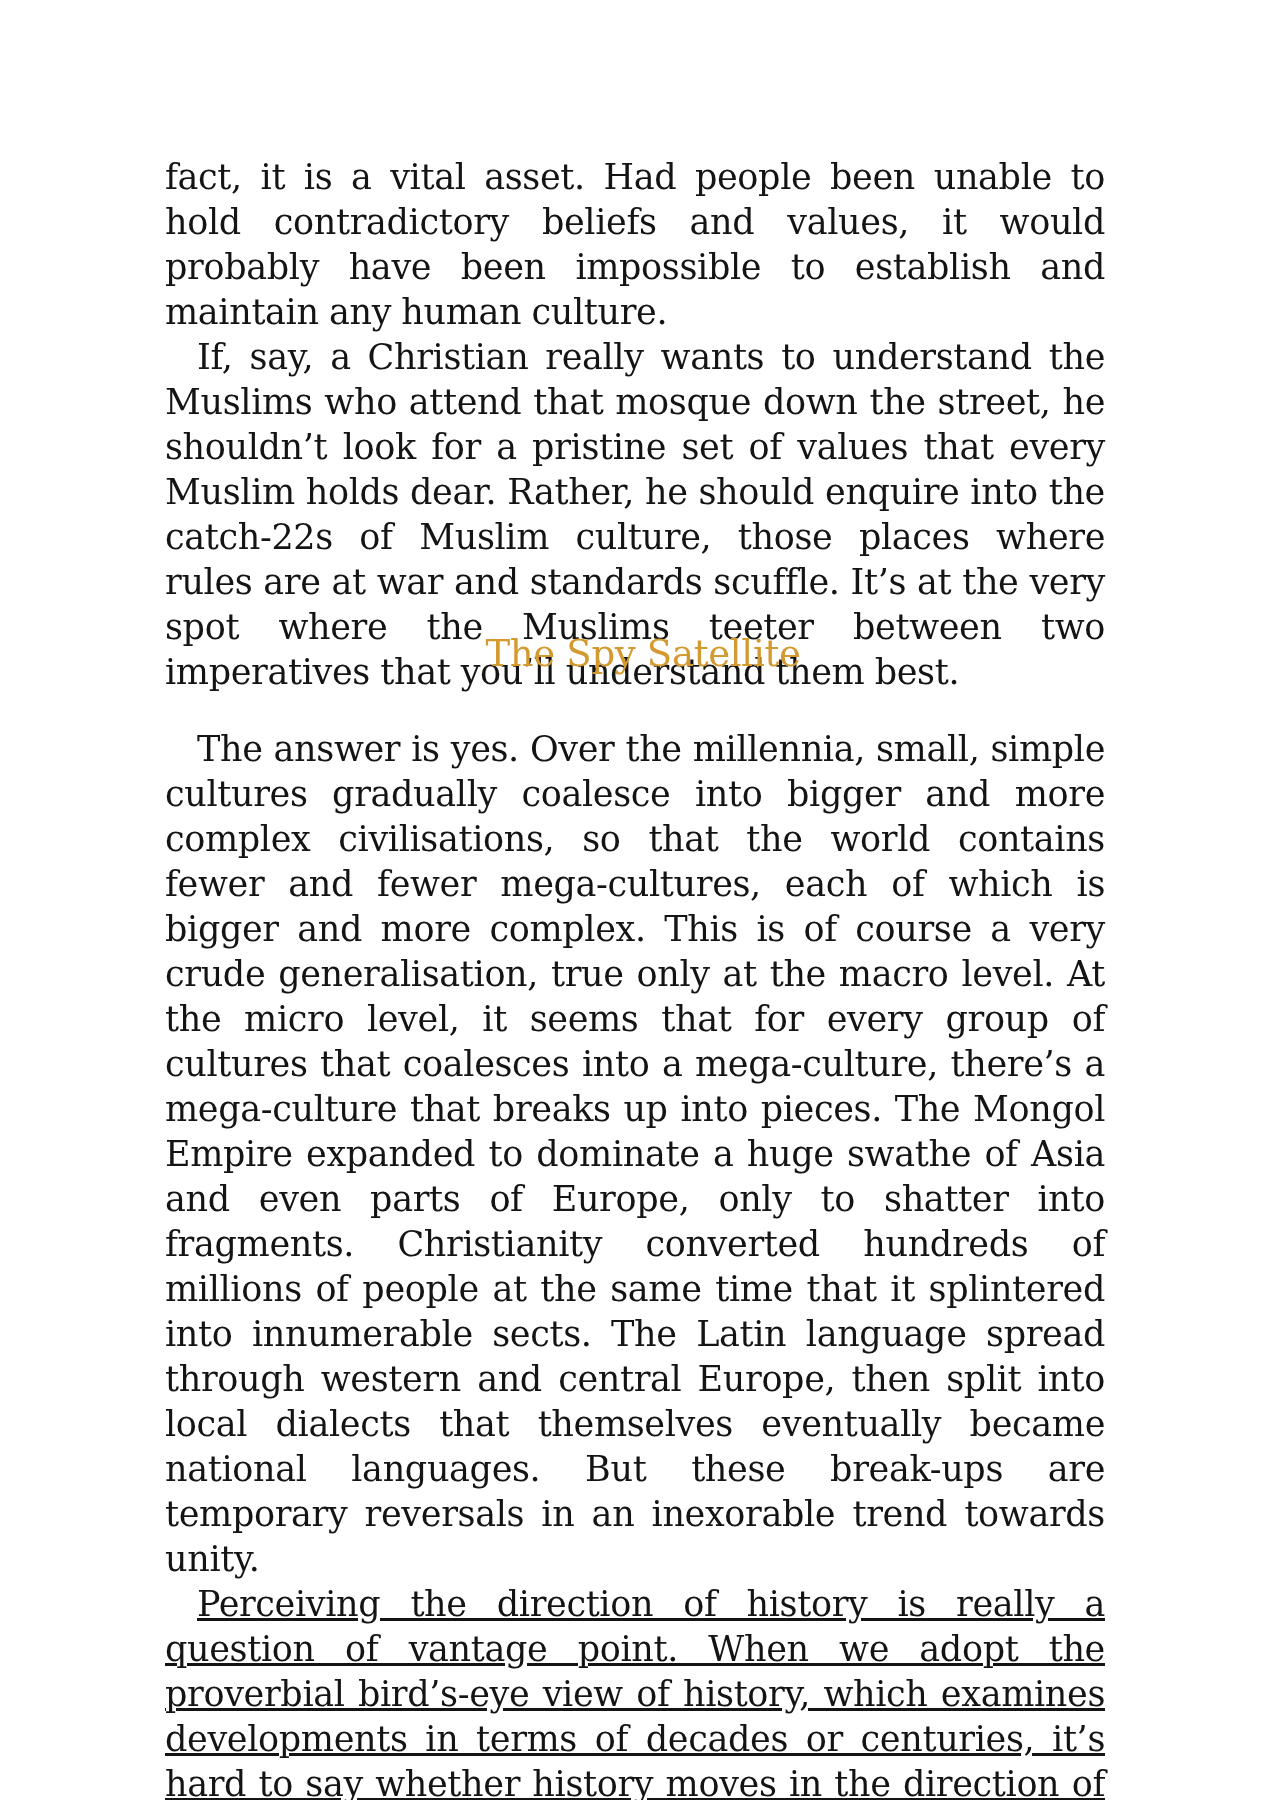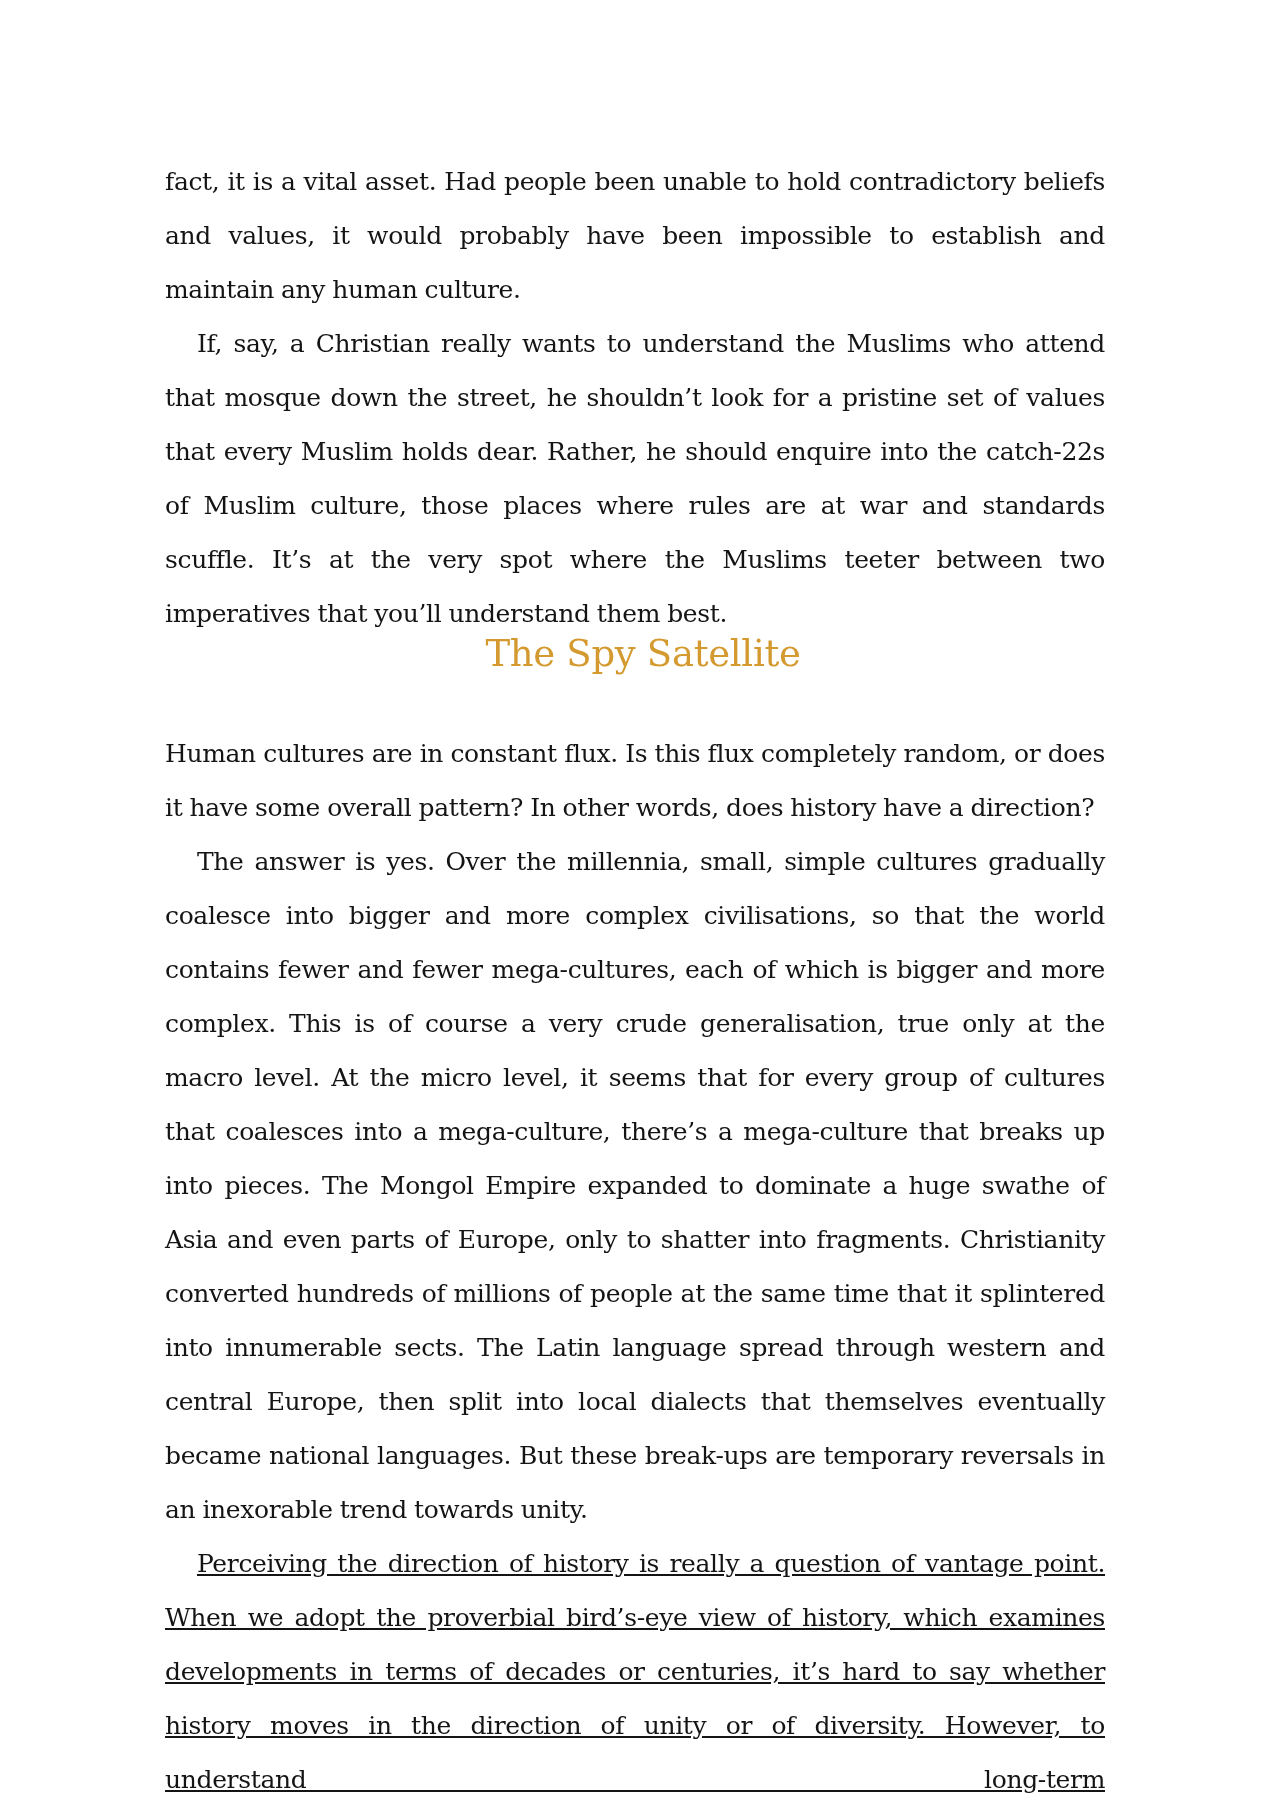--- a/index.html
+++ b/index.html
@@ -14,22 +14,22 @@
     overflow: hidden;
   }
   .page {
     position: absolute;
     left: 165px;
     top: 0;
     width: 940px;
   }
   .body-text {
     font-family: "DejaVu Serif", "Liberation Serif", serif;
-    font-size: 25px;
-    line-height: 54px;
+    font-size: 35px;
+    line-height: 45px;
     color: #141414;
     text-align: justify;
     text-align-last: auto;
     margin: 0;
     letter-spacing: -0.35px;
     word-spacing: -0.5px;
     hyphens: manual;
   }
   .para {
     margin: 0;
@@ -74,18 +74,17 @@
 <div class="page">
 
   <div class="section-top body-text">
     <p class="para">fact, it is a vital asset. Had people been unable to hold contradictory beliefs and values, it would probably have been impossible to establish and maintain any human culture.</p>
     <p class="para indent">If, say, a Christian really wants to understand the Muslims who attend that mosque down the street, he shouldn’t look for a pristine set of values that every Muslim holds dear. Rather, he should enquire into the catch-22s of Muslim culture, those places where rules are at war and standards scuffle. It’s at the very spot where the Muslims teeter between two imperatives that you’ll understand them best.</p>
   </div>
 
   <h2 class="heading">The Spy Satellite</h2>
 
   <div class="section-bottom body-text">
-    <p class="para">Human cultures are in constant flux. Is this flux completely random, or does it have some overall pattern? In other words, does history have a direction?</p>
     <p class="para indent">The answer is yes. Over the millennia, small, simple cultures gradually coalesce into bigger and more complex civilisations, so that the world contains fewer and fewer mega-cultures, each of which is bigger and more complex. This is of course a very crude generalisation, true only at the macro level. At the micro level, it seems that for every group of cultures that coalesces into a mega-culture, there’s a mega-culture that breaks up into pieces. The Mongol Empire expanded to dominate a huge swathe of Asia and even parts of Europe, only to shatter into fragments. Christianity converted hundreds of millions of people at the same time that it splintered into innumerable sects. The Latin language spread through western and central Europe, then split into local dialects that themselves eventually became national languages. But these break-ups are temporary reversals in an inexorable trend towards unity.</p>
     <p class="para indent full-last">Perceiving the direction of history is really a question of vantage point. When we adopt the proverbial bird’s-eye view of history, which examines developments in terms of decades or centuries, it’s hard to say whether history moves in the direction of unity or of diversity. However, to understand long-term</p>
   </div>
 
 </div>
 
 </body></html>

